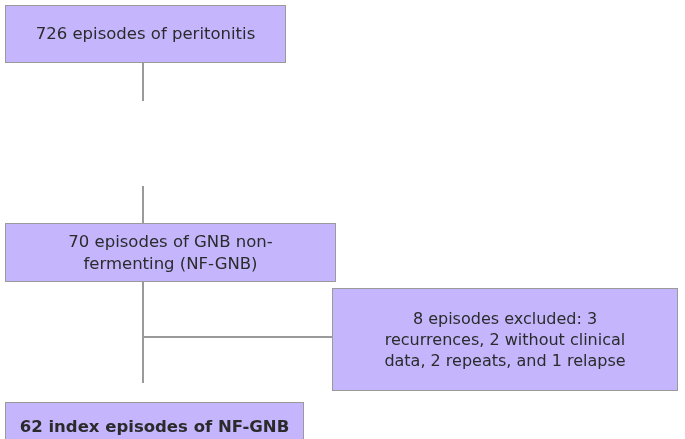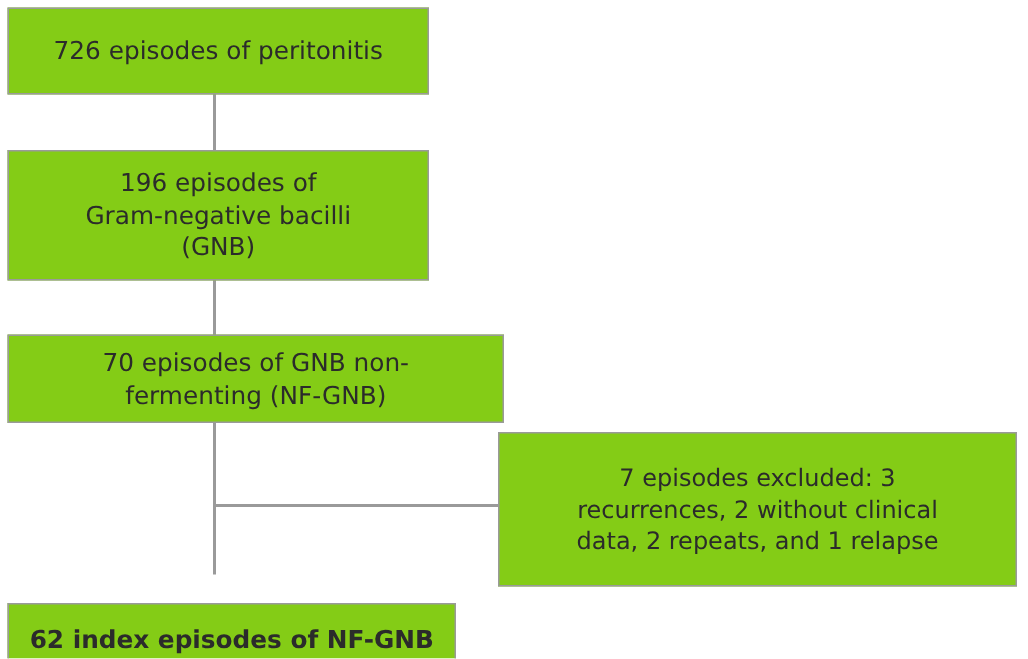--- a/index.html
+++ b/index.html
@@ -13,21 +13,21 @@
     width: 685px;
     height: 439px;
     background: #ffffff;
     font-family: "DejaVu Sans", "Liberation Sans", sans-serif;
     overflow: hidden;
   }
   .node {
     position: absolute;
     box-sizing: border-box;
     border: 1.5px solid #9a9a9a;
-    background: #84cc16;
+    background: #c4b5fd;
     display: flex;
     align-items: center;
     justify-content: center;
     text-align: center;
     color: #2b2b2b;
     font-size: 16.5px;
     line-height: 1.32;
     padding: 2px 6px;
     z-index: 2;
   }
@@ -64,33 +64,28 @@
 
   <div class="connector v-line" id="conn-total-gnb"></div>
   <div class="connector v-line" id="conn-gnb-nfgnb"></div>
   <div class="connector v-line" id="conn-nfgnb-index"></div>
   <div class="connector h-line" id="conn-branch-excl"></div>
 
   <div class="node" id="node-total">
     <span class="node-text">726 episodes of peritonitis</span>
   </div>
 
-  <div class="node" id="node-gnb">
-    <span class="node-text">196 episodes of
-Gram-negative bacilli
-(GNB)</span>
-  </div>
 
   <div class="node" id="node-nfgnb">
     <span class="node-text">70 episodes of GNB non-
 fermenting (NF-GNB)</span>
   </div>
 
   <div class="node" id="node-excluded">
-    <span class="node-text">7 episodes excluded: 3
+    <span class="node-text">8 episodes excluded: 3
 recurrences, 2 without clinical
 data, 2 repeats, and 1 relapse</span>
   </div>
 
   <div class="node" id="node-index">
     <span class="node-text">62 index episodes of NF-GNB
 (62 patients)</span>
   </div>
 
 </div>

